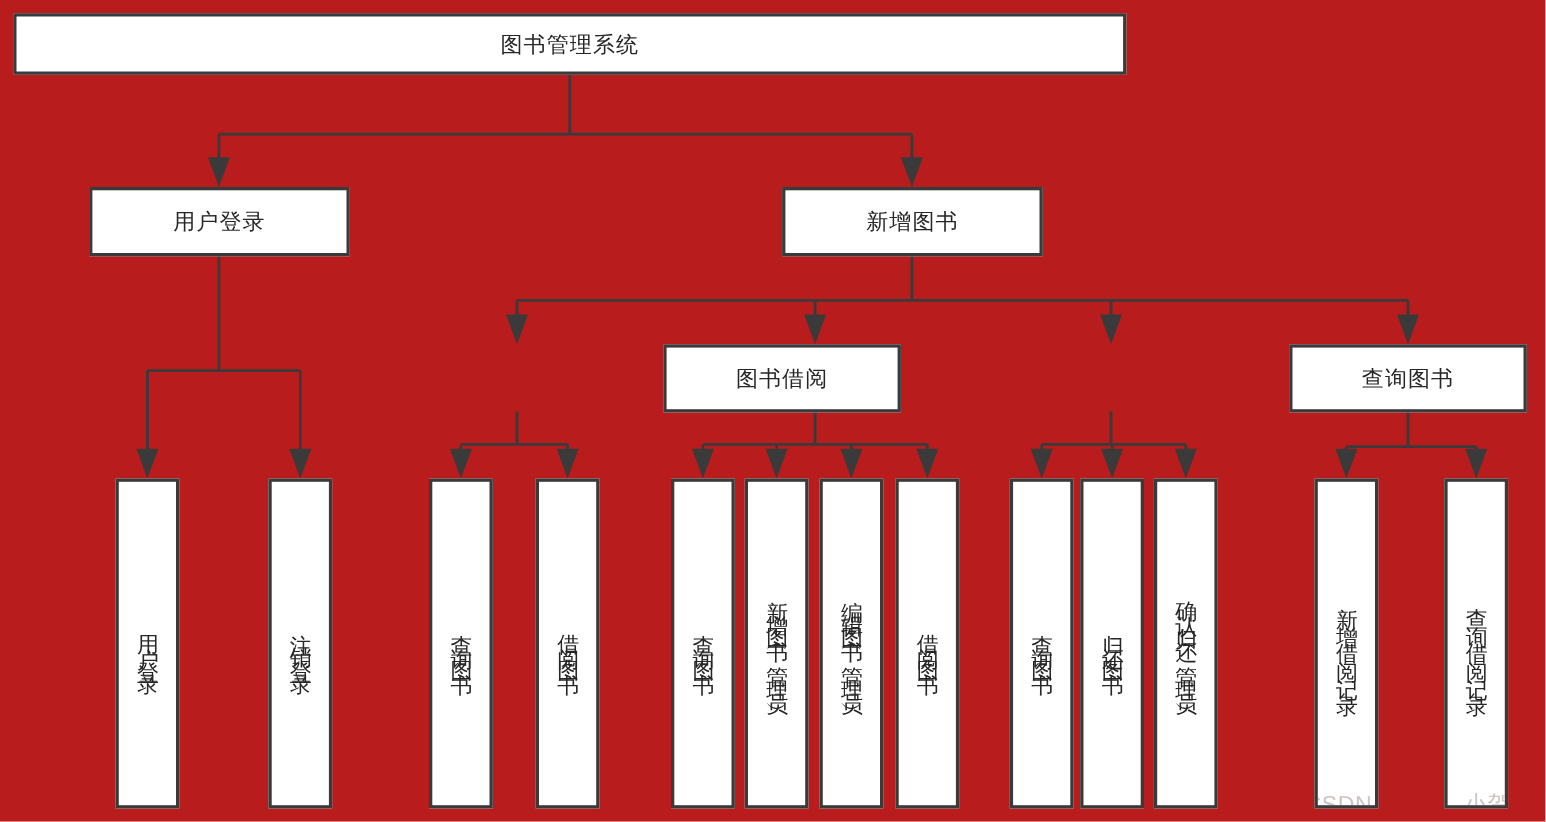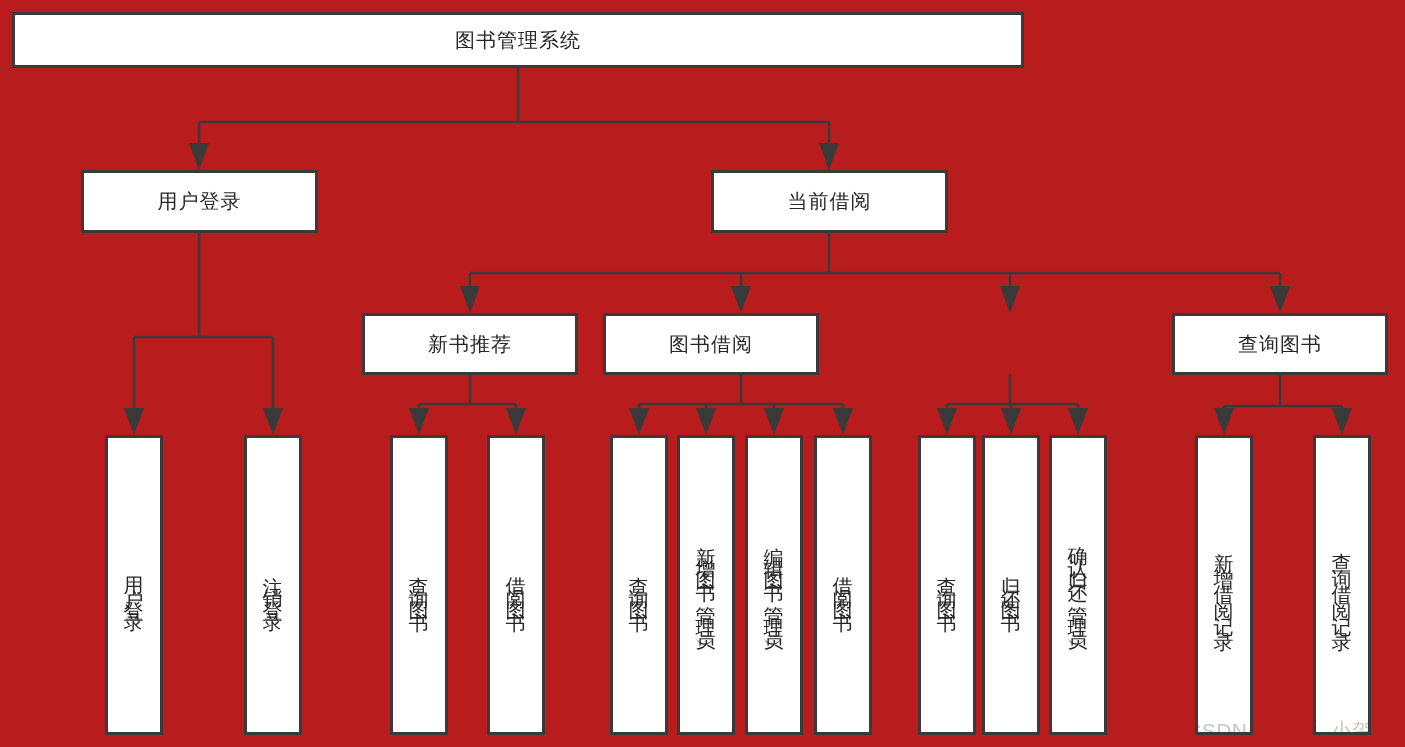--- a/index.html
+++ b/index.html
@@ -101,23 +101,22 @@
              M937 408 L957 408 L947 435 Z
              M1001 408 L1021 408 L1011 435 Z
              M1068 408 L1088 408 L1078 435 Z
              M1214 408 L1234 408 L1224 435 Z
              M1332 408 L1352 408 L1342 435 Z"></path>
   </svg>
 
   <div class="node h" style="left:12px; top:12px; width:1012px; height:56px">图书管理系统</div>
 
   <div class="node h" style="left:81px; top:170px; width:237px; height:63px">用户登录</div>
-  <div class="node h" style="left:711px; top:170px; width:237px; height:63px">当前借阅</div>
+  <div class="node h" style="left:711px; top:170px; width:237px; height:63px">新增图书</div>
 
-  <div class="node h" style="left:362px; top:313px; width:216px; height:62px">新书推荐</div>
   <div class="node h" style="left:603px; top:313px; width:216px; height:62px">图书借阅</div>
   <div class="node h" style="left:1172px; top:313px; width:216px; height:62px">查询图书</div>
 
   <div class="node v" style="left:105px">
     <span class="vtext">用户登录</span>
   </div>
   <div class="node v" style="left:244px">
     <span class="vtext">注销登录</span>
   </div>
 

